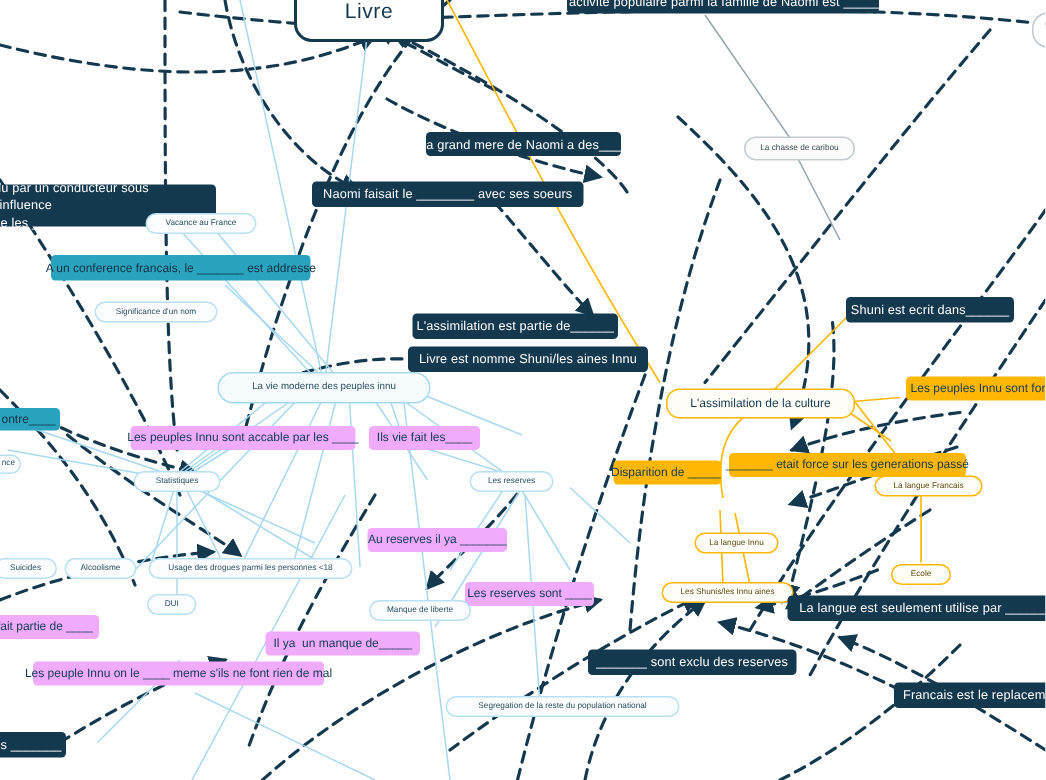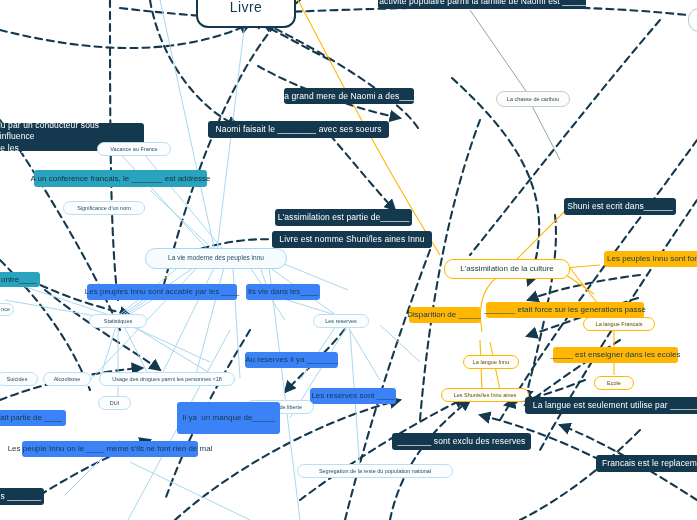--- a/index.html
+++ b/index.html
@@ -46,21 +46,21 @@
   .n-teal {
     background: #2aa3bf;
     color: #123040;
     border-radius: 3px;
     font-size: 8px;
     padding: 3px 6px;
     text-align: center;
   }
   
   .n-lblue {
-    background: #3b82f6;
+    background: #f0abfc;
     color: #14394f;
     border-radius: 3px;
     font-size: 8px;
     padding: 3px 6px;
   }
   
   .n-amber {
     background: #ffb703;
     color: #14394f;
     border-radius: 3px;
@@ -259,31 +259,30 @@
   <div class="node n-amber" style="left:604px; top:251px; width:96px; height:16px;"><span>Les peuples Innu sont for</span></div>
 
   <div class="node n-amber" style="left:486px; top:286px; width:158px; height:16px;margin-top:16px;"><span>_______ etait force sur les generations passé</span></div>
 
   <div class="node n-lblue-out" style="left:145px; top:248px; width:142px; height:21px;"><span>La vie moderne des peuples innu</span></div>
 
   <div class="node n-teal" style="left:-20px; top:272px; width:60px; height:15px; justify-content:flex-end; padding-right:3px;"><span>ontre____</span></div>
 
   <div class="node n-lblue" style="left:87px; top:284px; width:150px; height:16px;"><span>Les peuples Innu sont accable par les ____</span></div>
 
-  <div class="node n-lblue" style="left:246px; top:284px; width:74px; height:16px;"><span>Ils vie dans les____</span></div>
+  <div class="node n-lblue" style="left:246px; top:284px; width:74px; height:16px;"><span>Ils vie fait les____</span></div>
 
   <div class="node n-pill-blue" style="left:313px; top:314px; width:56px; height:14px;"><span>Les reserves</span></div>
 
   <div class="node n-amber" style="left:409px; top:307px; width:72px; height:16px; justify-content:center; padding-left:4px;"><span>Disparition de _____</span></div>
 
   <div class="node n-pill-amber" style="left:583px; top:317px; width:72px; height:14px;"><span>La langue Francais</span></div>
 
   <div class="node n-pill-blue" style="left:89px; top:314px; width:58px; height:14px;"><span>Statistiques</span></div>
 
-  <div class="node n-amber" style="left:553px; top:347px; width:125px; height:16px;"><span>_____ est enseigner dans les ecoles</span></div>
 
   <div class="node n-lblue" style="left:245px; top:352px; width:93px; height:16px;"><span>Au reserves il ya _______</span></div>
 
   <div class="node n-pill-amber" style="left:463px; top:355px; width:56px; height:14px;"><span>La langue Innu</span></div>
 
   <div class="node n-pill-blue" style="left:-4px; top:372px; width:42px; height:14px;"><span>Suicides</span></div>
 
   <div class="node n-pill-blue" style="left:43px; top:372px; width:48px; height:14px;"><span>Alcoolisme</span></div>
 
   <div class="node n-pill-blue" style="left:99px; top:372px; width:136px; height:14px;"><span>Usage des drogues parmi les personnes &lt;18</span></div>
@@ -295,23 +294,23 @@
   <div class="node n-lblue" style="left:310px; top:388px; width:86px; height:16px;"><span>Les reserves sont ____</span></div>
 
   <div class="node n-pill-amber" style="left:441px; top:388px; width:88px; height:14px;"><span>Les Shunis/les Innu aines</span></div>
 
   <div class="node n-lblue" style="left:-12px; top:410px; width:78px; height:16px; justify-content:flex-end; padding-right:4px;"><span>fait partie de ____</span></div>
 
   <div class="node n-pill-blue" style="left:246px; top:400px; width:68px; height:14px;"><span>Manque de liberte</span></div>
 
   <div class="node n-dark" style="left:525px; top:397px; width:182px; height:17px;"><span>La langue est seulement utilise par ______</span></div>
 
-  <div class="node n-lblue" style="left:177px; top:402px; width:103px; height:32px;"><span>Il ya  un manque de_____</span></div>
-
-  <div class="node n-lblue" style="left:22px; top:441px; width:176px; height:16px;"><span>Les peuple Innu on le ____ meme s'ils ne font rien de mal</span></div>
+  <div class="node n-lblue" style="left:177px; top:421px; width:103px; height:16px;"><span>Il ya  un manque de_____</span></div>
+
+  <div class="node n-lblue" style="left:22px; top:441px; width:194px; height:16px;"><span>Les peuple Innu on le ____ meme s'ils ne font rien de mal</span></div>
 
   <div class="node n-dark" style="left:392px; top:433px; width:139px; height:17px;"><span>_______ sont exclu des reserves</span></div>
 
   <div class="node n-pill-blue" style="left:297px; top:464px; width:156px; height:14px;"><span>Segregation de la reste du population national</span></div>
 
   <div class="node n-dark" style="left:596px; top:455px; width:108px; height:17px; justify-content:flex-start; padding-left:6px;"><span>Francais est le replaceme</span></div>
 
   <div class="node n-dark" style="left:-18px; top:488px; width:62px; height:17px; justify-content:flex-end; padding-right:3px;"><span>s _______</span></div>
 
   <div class="node n-pill-blue" style="left:-16px; top:303px; width:30px; height:13px; justify-content:flex-end; padding-right:3px;"><span>nce</span></div>

